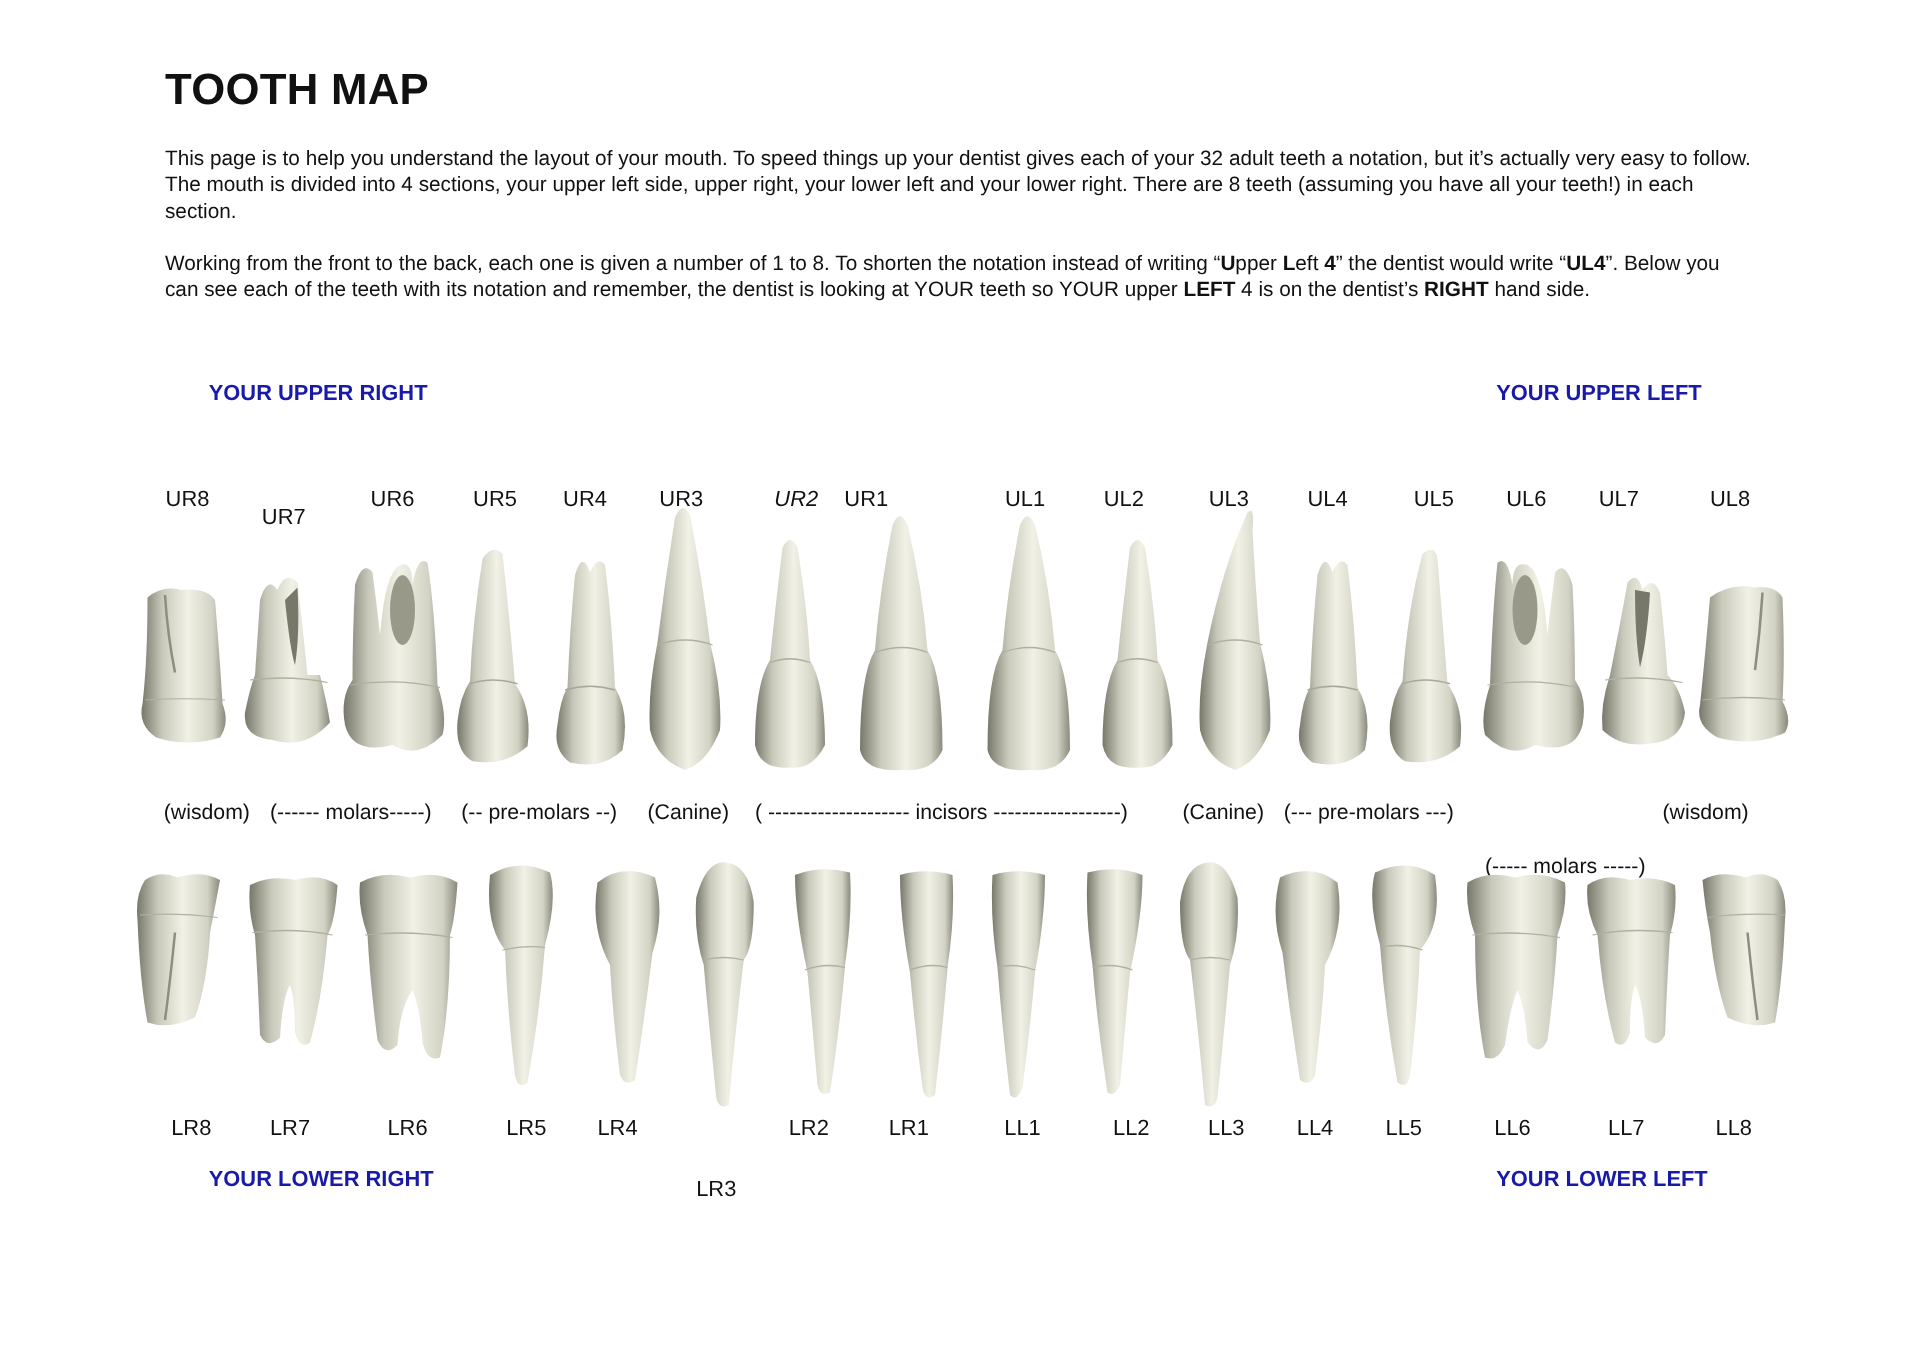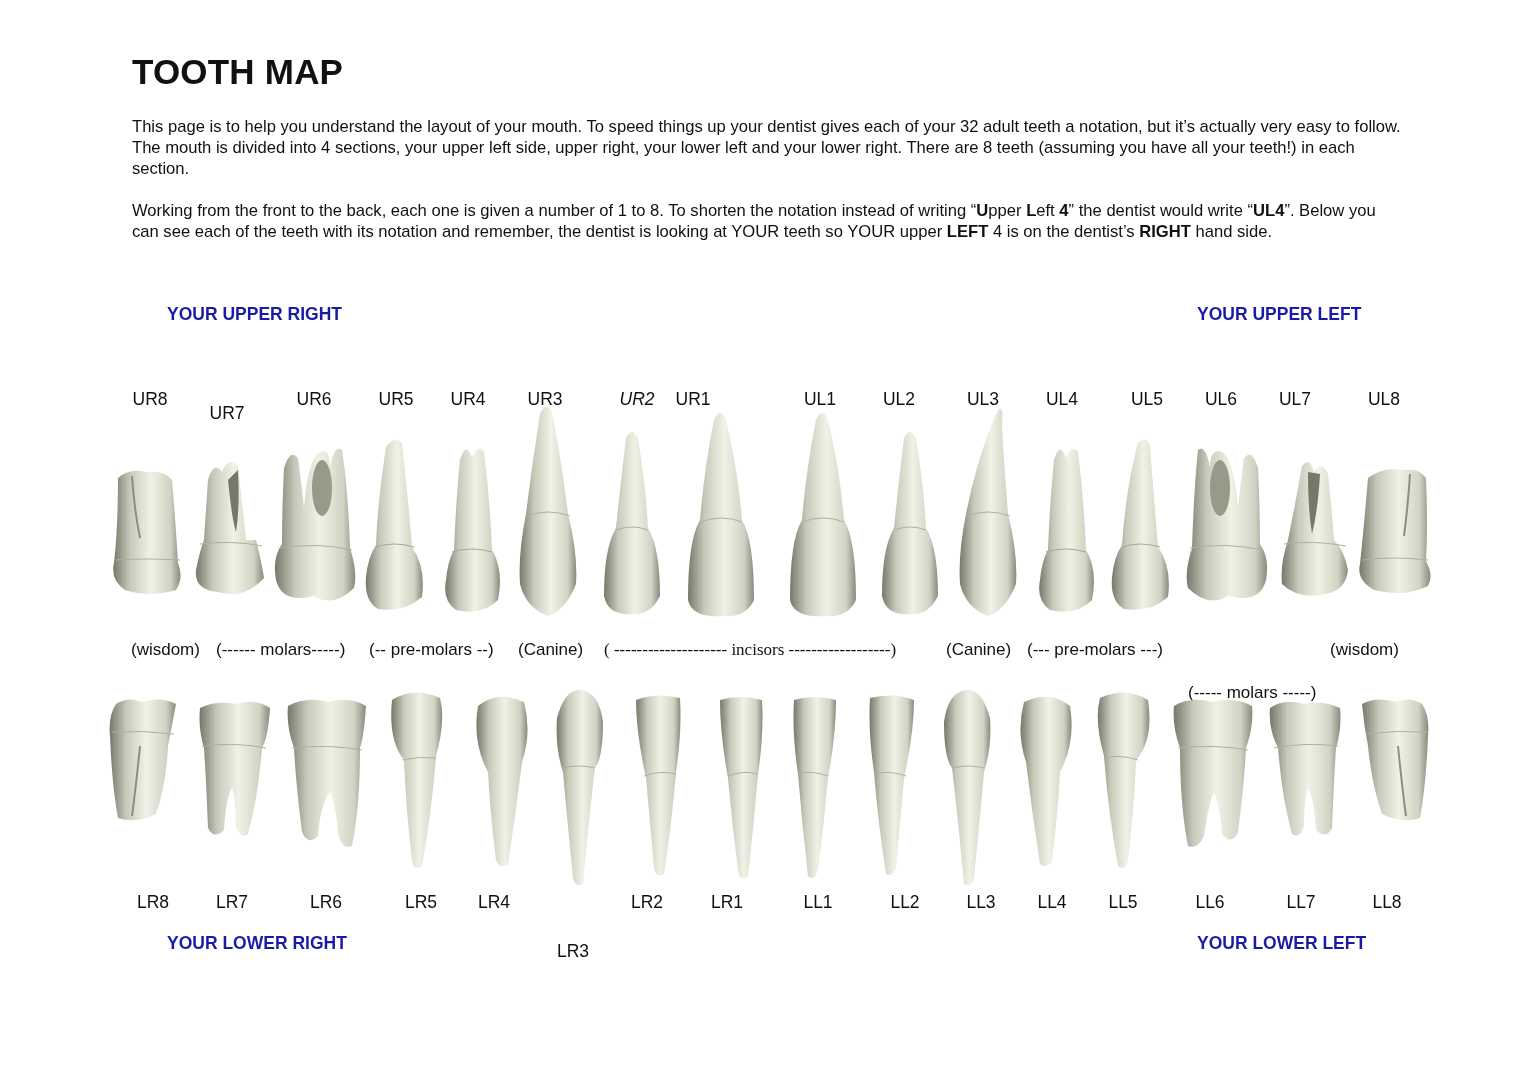--- a/index.html
+++ b/index.html
@@ -173,21 +173,21 @@
       <path d="M14,12 Q30,0 50,4 Q66,2 72,12 Q74,60 72,95 Q80,110 74,120 Q50,132 20,124 Q2,114 6,98 Q10,60 14,12Z" fill="url(#tg)"></path>
       <path d="M56,8 Q54,40 50,70" stroke="#8e8e80" stroke-width="2" fill="none"></path>
       <path d="M8,94 Q40,90 74,94" stroke="#b0b0a0" stroke-width="1" fill="none"></path>
     </svg>
   </div>
 
 <div class="grp" style="left:131px;">(wisdom)</div>
 <div class="grp" style="left:216px;">(------ molars-----)</div>
 <div class="grp" style="left:369px;">(-- pre-molars --)</div>
 <div class="grp" style="left:518px;">(Canine)</div>
-<div class="grp" style="left:604px;font-family:Liberation Serif, serif;">( -------------------- incisors ------------------)</div>
+<div class="grp" style="left:604px;">( -------------------- incisors ------------------)</div>
 <div class="grp" style="left:946px;">(Canine)</div>
 <div class="grp" style="left:1027px;">(--- pre-molars ---)</div>
 <div class="grp" style="left:1188px;margin-top:43px;">(----- molars -----)</div>
 <div class="grp" style="left:1330px;">(wisdom)</div>
 
 <div class="tooth" style="left:106px; top:696px;">
     <svg width="75" height="130">
       <path d="M10,8 Q22,0 36,6 Q56,0 70,8 Q66,30 62,50 Q60,90 50,118 Q30,128 12,122 Q6,90 4,40 Q2,20 10,8Z" fill="url(#tg)"></path>
       <path d="M34,50 Q30,90 26,120" stroke="#8e8e80" stroke-width="2" fill="none"></path>
       <path d="M6,36 Q36,34 68,38" stroke="#b0b0a0" stroke-width="1" fill="none"></path>

